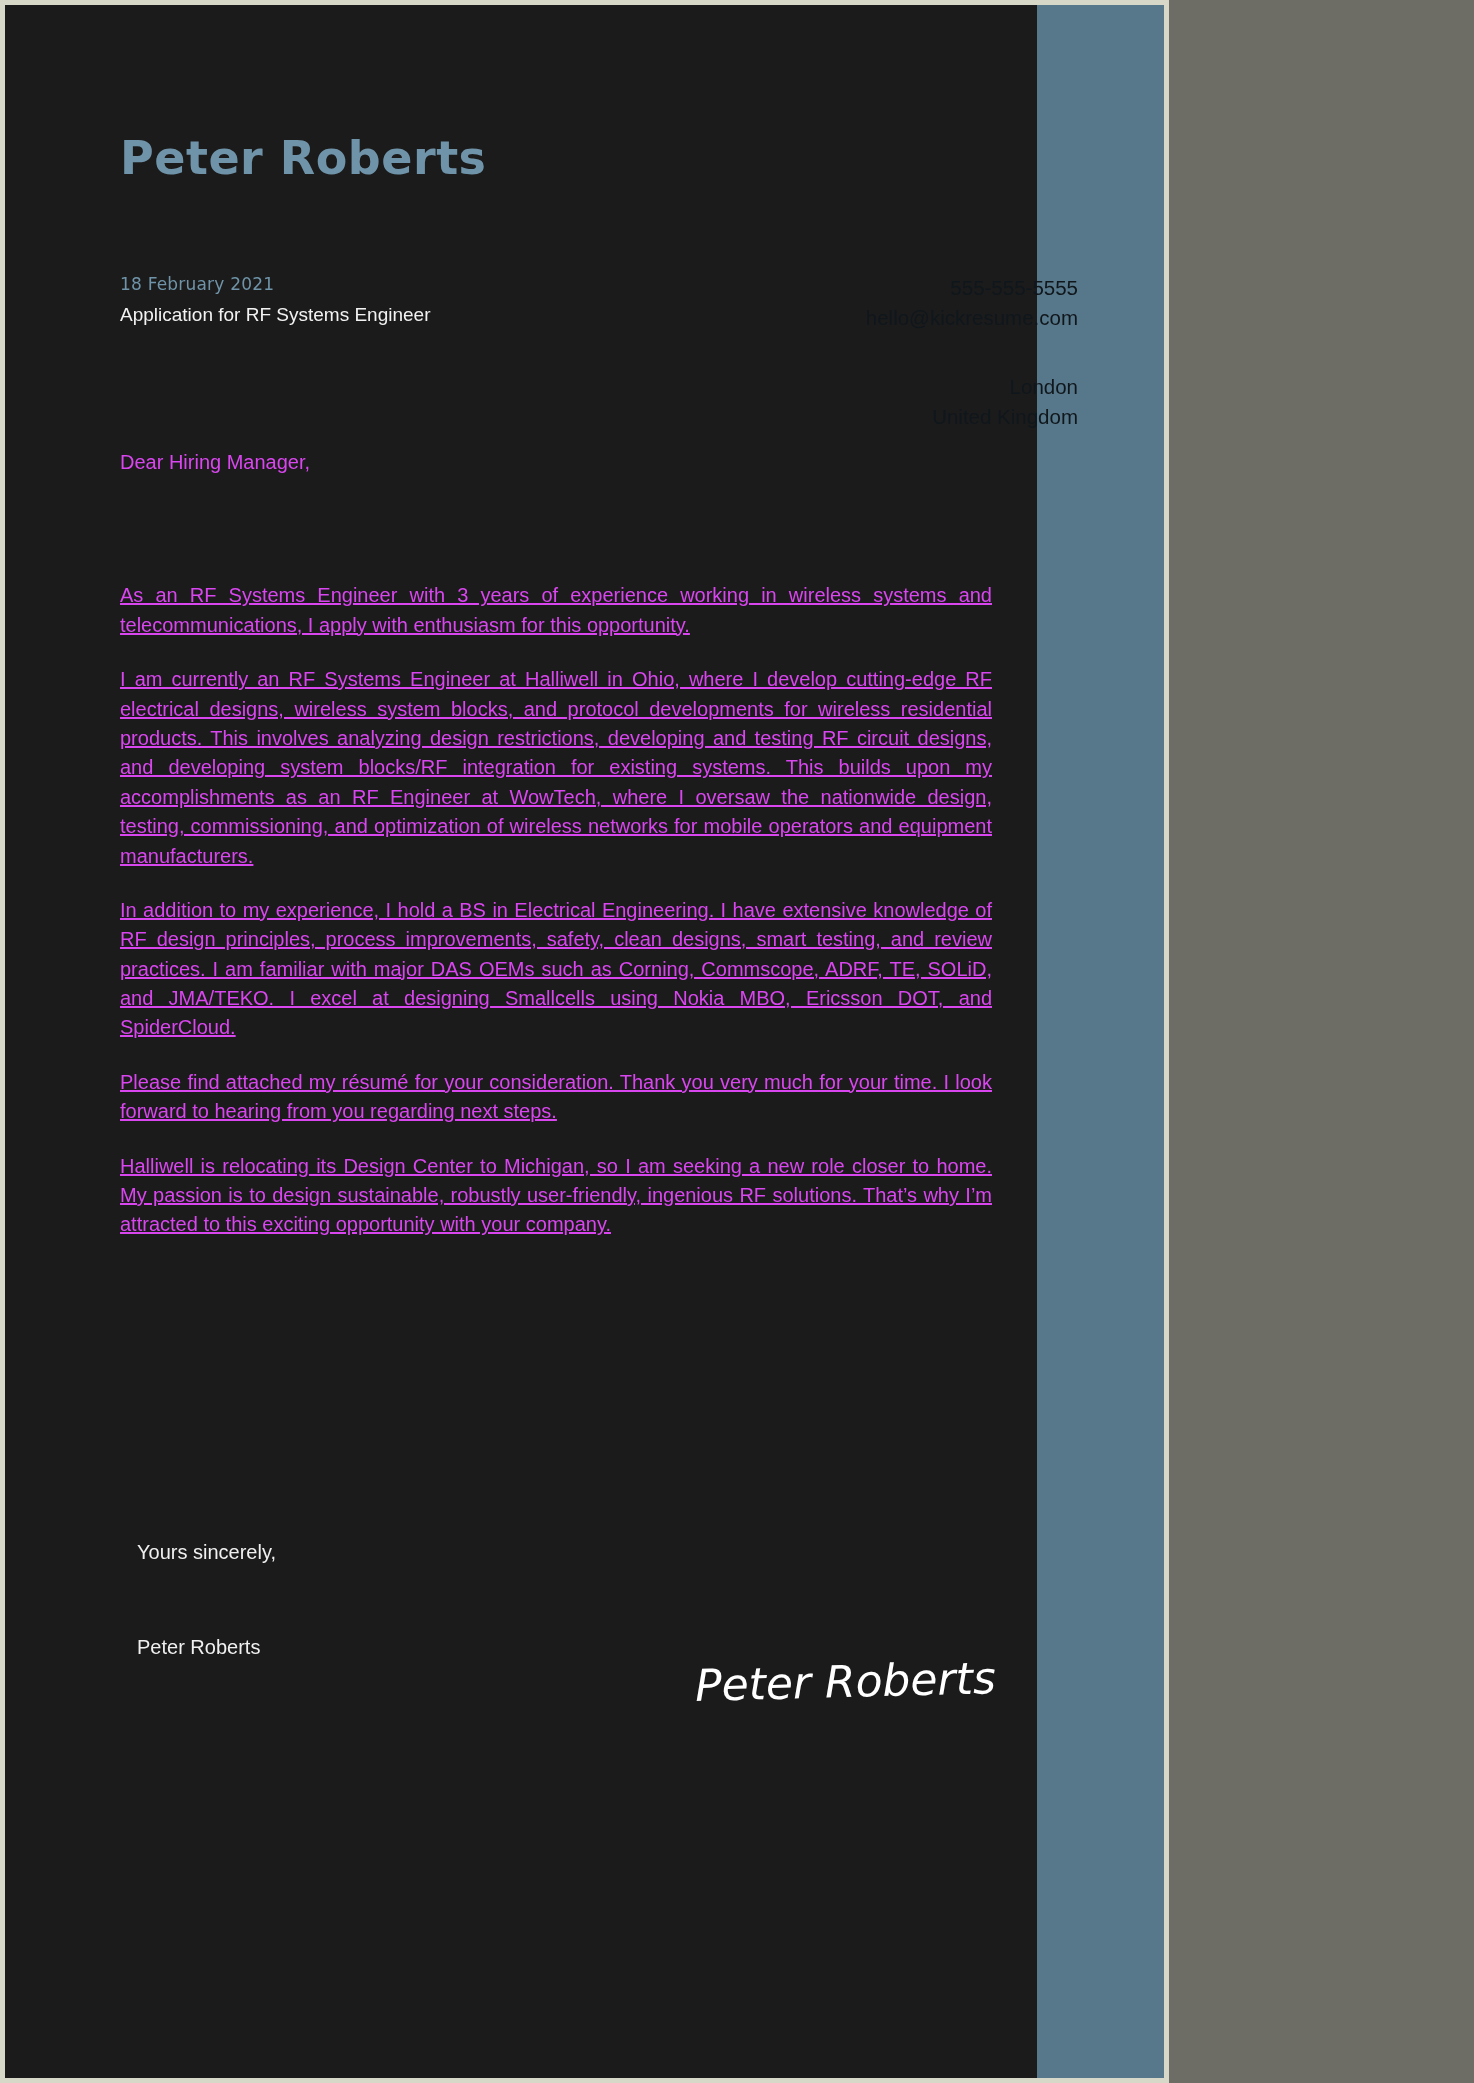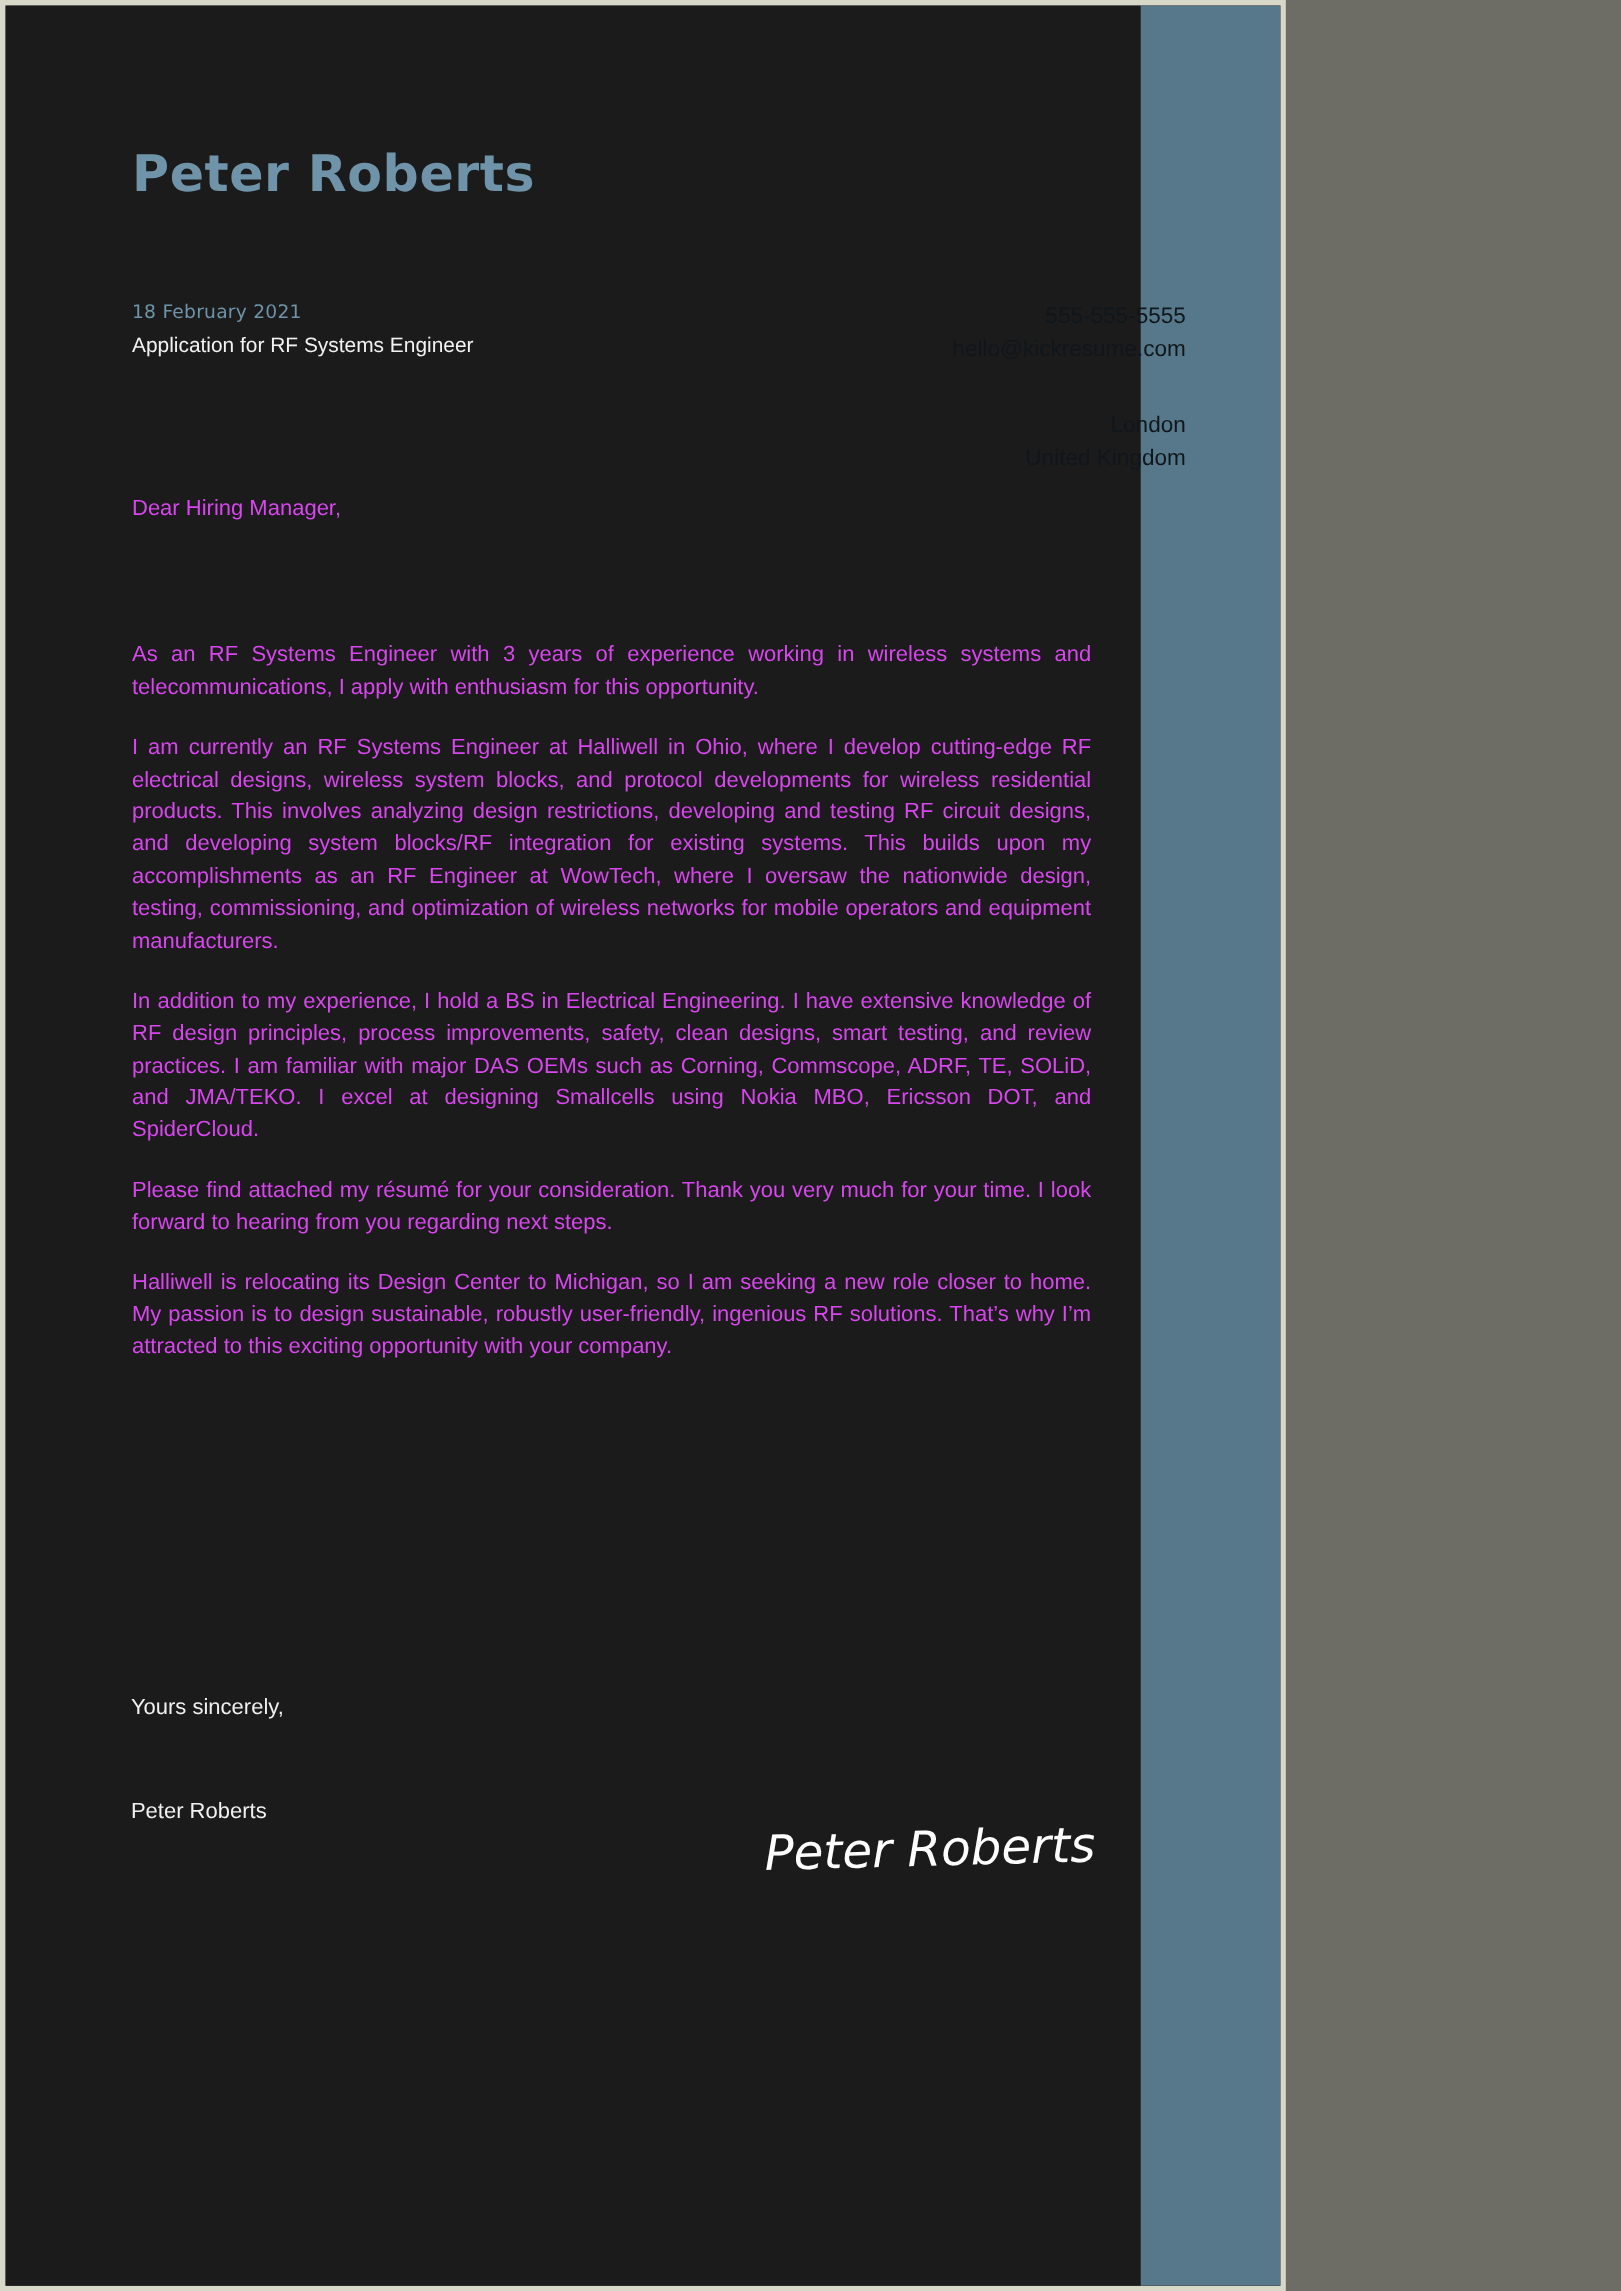--- a/index.html
+++ b/index.html
@@ -99,29 +99,30 @@
     font-size: 20px;
     line-height: 1.47;
   }
   .salutation {
     margin: 0 0 104px 0;
   }
   .letter-para {
     margin: 0 0 25px 0;
     text-align: justify;
     text-justify: inter-word;
+    text-decoration: underline;
   }
   .letter-para:last-child {
     margin-bottom: 0;
   }
 
   
   .closing-block {
     position: absolute;
-    left: 114px;
+    left: 132px;
     top: 1533px;
     color: #f0f0f0;
     font-family: "Liberation Sans", sans-serif;
     font-size: 20px;
     line-height: 1.47;
   }
   .closing-name {
     margin-top: 66px;
   }
   .signature {

